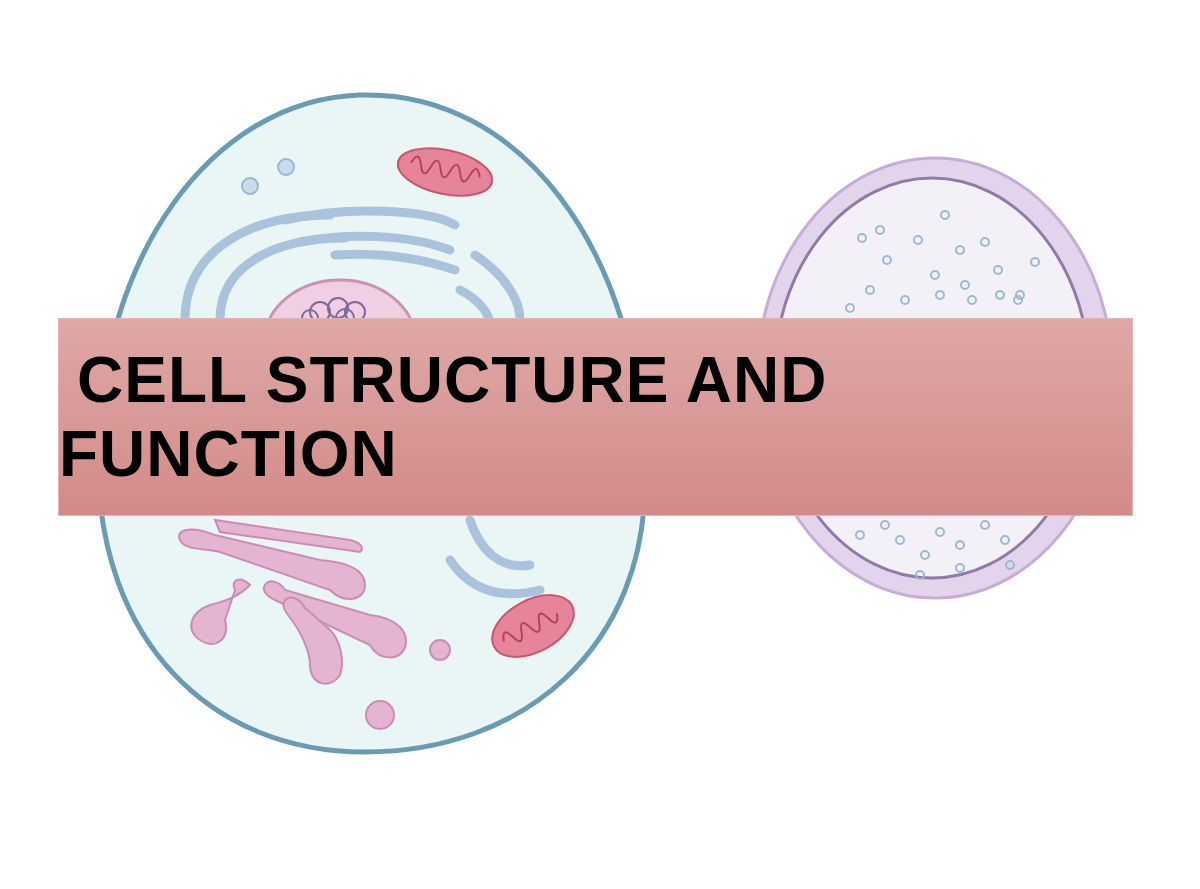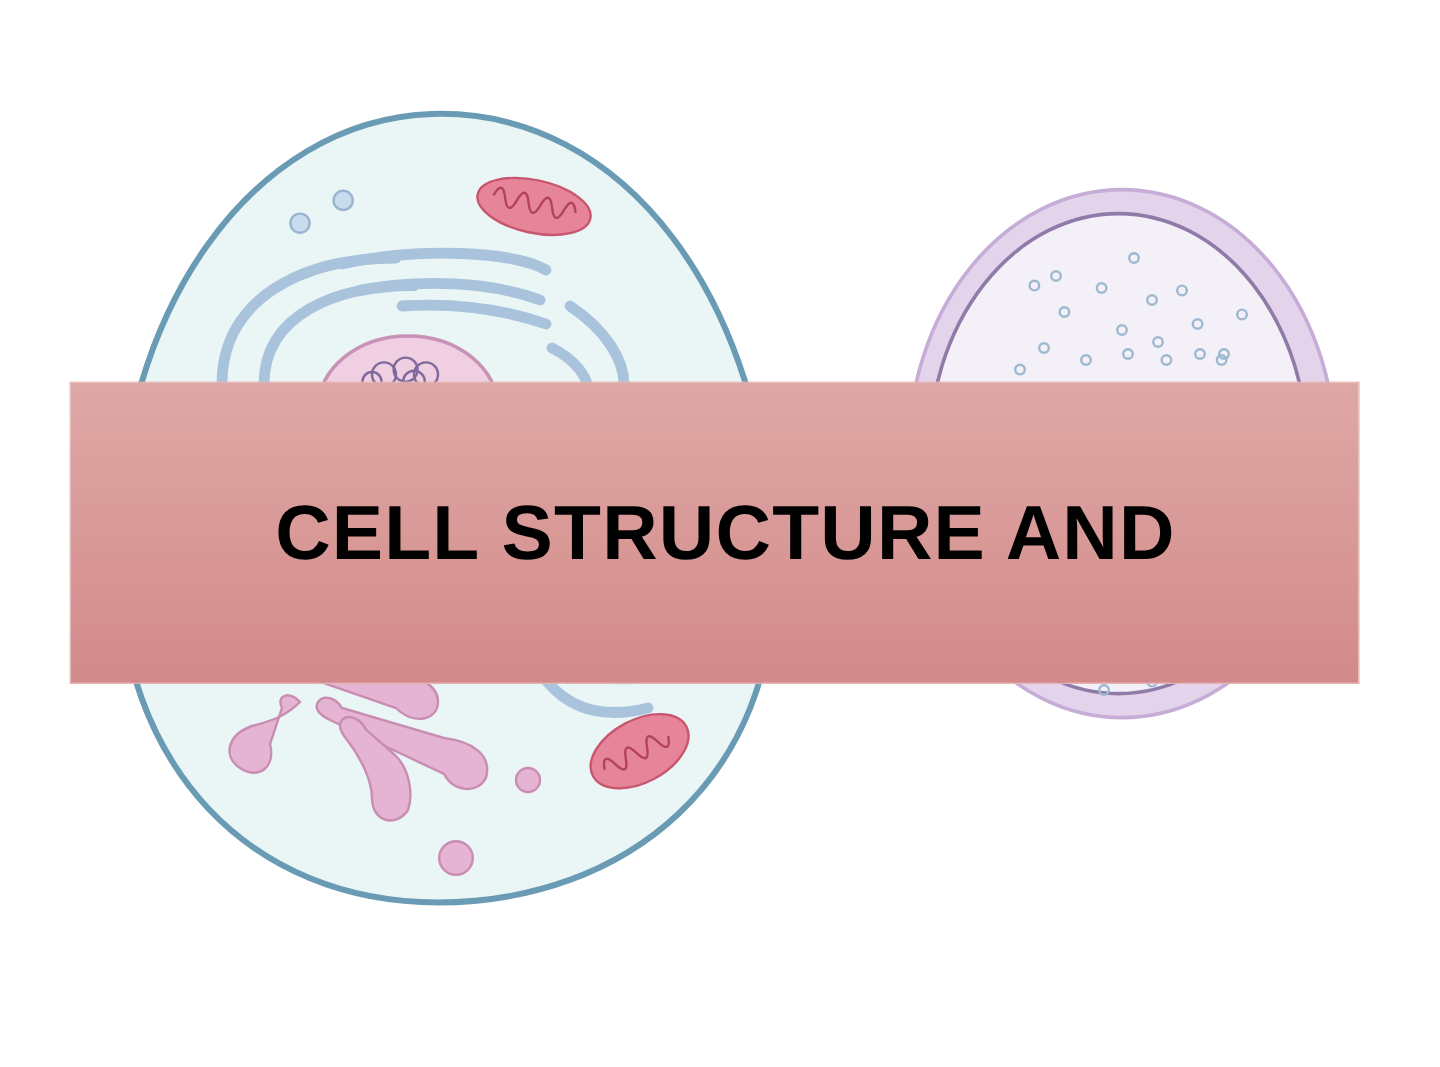--- a/index.html
+++ b/index.html
@@ -1,22 +1,22 @@
 <!DOCTYPE html>
 <html><head>
 <meta charset="utf-8">
 <style>
   html, body { margin: 0; padding: 0; background: #ffffff; }
   .slide { position: relative; width: 1200px; height: 889px; background: #ffffff; overflow: hidden; }
   .illus { position: absolute; left: 0; top: 0; width: 1200px; height: 889px; }
   .banner {
-    position: absolute; left: 58px; top: 318px; width: 1075px; height: 252px;
+    position: absolute; left: 58px; top: 318px; width: 1075px; height: 198px;
     background: linear-gradient(to bottom, #dea8a6 0%, #d89896 55%, #d3898a 100%);
     border: 1px solid #e7b3b1; box-sizing: border-box;
-    display: flex; flex-direction: column; align-items: center; justify-content: center;
+    display: flex; flex-direction: column; align-items: flex-start; justify-content: center;
   }
   .title-line {
     font-family: "Liberation Sans", sans-serif; font-weight: bold;
     font-size: 64px; line-height: 74px; color: #000000; letter-spacing: 1px;
     text-align: center; white-space: nowrap;
   }
   .title-line.l1 { margin-left: 18px; }
 </style>
 </head>
 <body>
@@ -105,14 +105,15 @@
         <path d="M450,560 C470,590 500,600 540,590"></path>
       </g>
 
       <ellipse cx="533" cy="626" rx="44" ry="26" transform="rotate(-28 533 626)" fill="#e6859a" stroke="#c9566f" stroke-width="2"></ellipse>
       <path d="M500,626 q5,-15 10,0 t10,0 t10,0 t10,0 t10,0 t10,0" transform="rotate(-28 533 626)" fill="none" stroke="#b3425c" stroke-width="2"></path>
     </g>
   </svg>
 
   <div class="banner">
     <div class="title-line l1">CELL STRUCTURE AND</div>
+    <div class="title-line">FUNCTION</div>
   </div>
 </div>
 
 </body></html>

